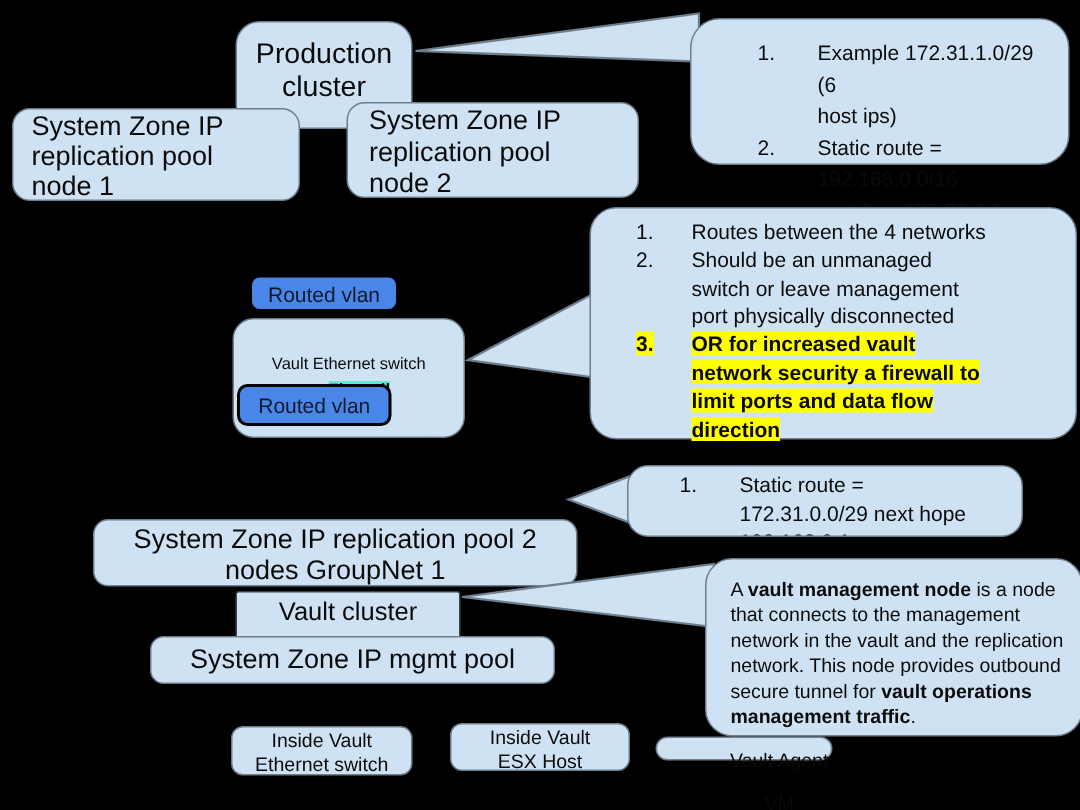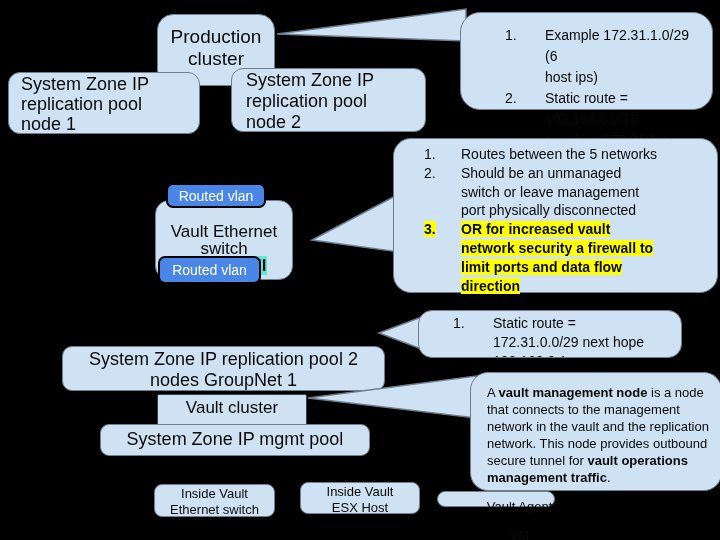--- a/index.html
+++ b/index.html
@@ -3,21 +3,21 @@
 <meta charset="utf-8">
 <style>
   html,body{margin:0;padding:0;background:#000;}
   #slide{position:relative;width:720px;height:540px;background:#000;overflow:hidden;
          font-family:"Liberation Sans","DejaVu Sans",sans-serif;color:#0a0a0a;}
   .box{position:absolute;background:#cfe2f3;border:1.5px solid #6e7e8c;box-sizing:border-box;margin-top:10px;}
   .pre{white-space:pre-line;}
   .center{text-align:center;}
   .vlan{position:absolute;background:#4a86e8;border:2px solid #000;border-radius:7px;
         box-sizing:border-box;display:flex;align-items:center;justify-content:center;
-        font-size:14px;color:#ffffff;}
+        font-size:14px;color:#0f172a;}
   .list{position:absolute;}
   .li{display:flex;align-items:flex-start;}
   .li .num{flex:0 0 auto;}
   .li .txt{white-space:pre-line;}
   .li.hl .seg{background:#ffff00;font-weight:bold;}
   .b{font-weight:bold;}
   .hlseg{background:#5eead4;}
   svg{position:absolute;left:0;top:0;}
   
   .c1 .li{line-height:21px;} .c1 .num{width:40px;}
@@ -39,21 +39,21 @@
 replication pool
 node 1</span>
   </div>
 
   <div class="box" style="left:231px;top:58px;width:195px;height:64px;border-radius:12px;font-size:18px;line-height:21px;padding:1px 0 0 14px;">
     <span class="pre">System Zone IP
 replication pool
 node 2</span>
   </div>
 
-  <div class="box center" style="left:155px;top:190px;width:138px;height:80px;border-radius:14px;font-size:17px;line-height:17px;padding-top:22px;">
+  <div class="box center" style="left:155px;top:202px;width:155px;height:80px;border-radius:14px;font-size:11px;line-height:17px;padding-top:22px;">
     <div>Vault Ethernet switch</div>
     <div><span class="b">or </span><span class="b hlseg">Firewall</span></div>
   </div>
 
   <div class="vlan" style="left:166px;top:183px;width:100px;height:25px;">
     <span>Routed vlan</span>
   </div>
   <div class="vlan" style="left:158px;top:256px;width:103px;height:28px;">
     <span>Routed vlan</span>
   </div>
@@ -102,21 +102,21 @@
           <span class="txt"><span class="seg">Static route = 192.168.0.0/16
 next hop 172.31.1.1</span></span>
         </div>
       </div>
   </div>
 
   <div class="box" style="left:393px;top:128px;width:325px;height:155px;border-radius:18px;font-size:14px;">
     <div class="list c2" style="padding:6px 6px 0 30px;">
         <div class="li">
           <span class="num"><span class="seg">1.</span></span>
-          <span class="txt"><span class="seg">Routes between the 5 networks</span></span>
+          <span class="txt"><span class="seg">Routes between the 4 networks</span></span>
         </div>
         <div class="li">
           <span class="num"><span class="seg">2.</span></span>
           <span class="txt"><span class="seg">Should be an unmanaged
 switch or leave management
 port physically disconnected</span></span>
         </div>
         <div class="li hl">
           <span class="num"><span class="seg">3.</span></span>
           <span class="txt"><span class="seg">OR for increased vault

